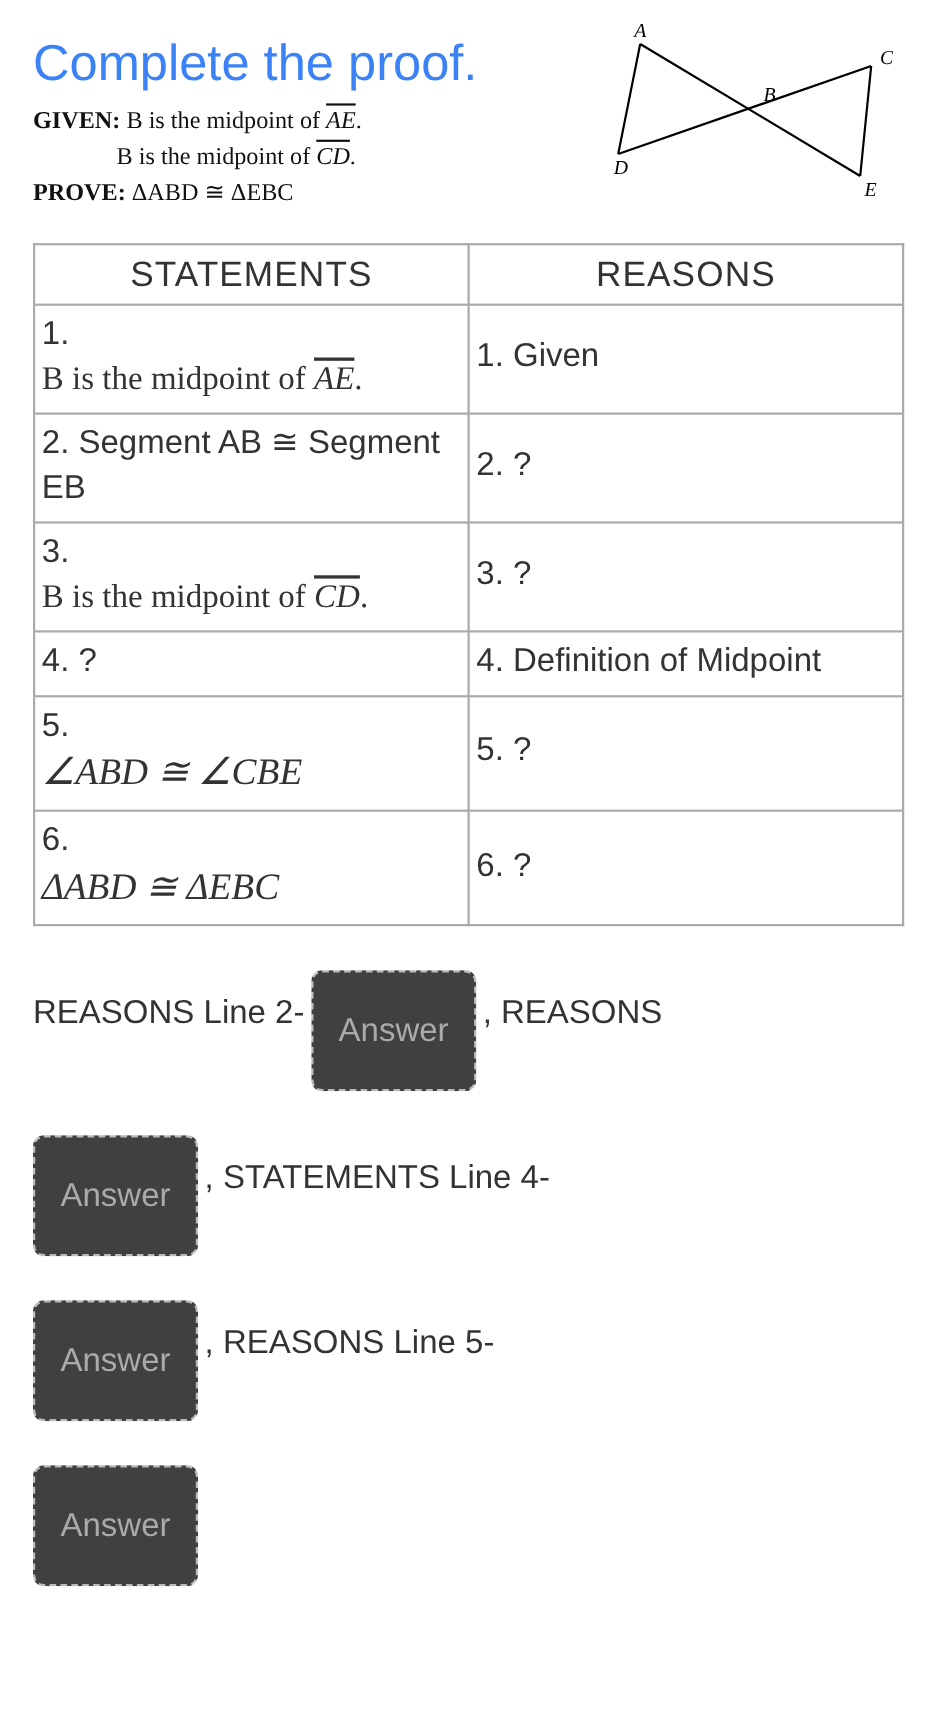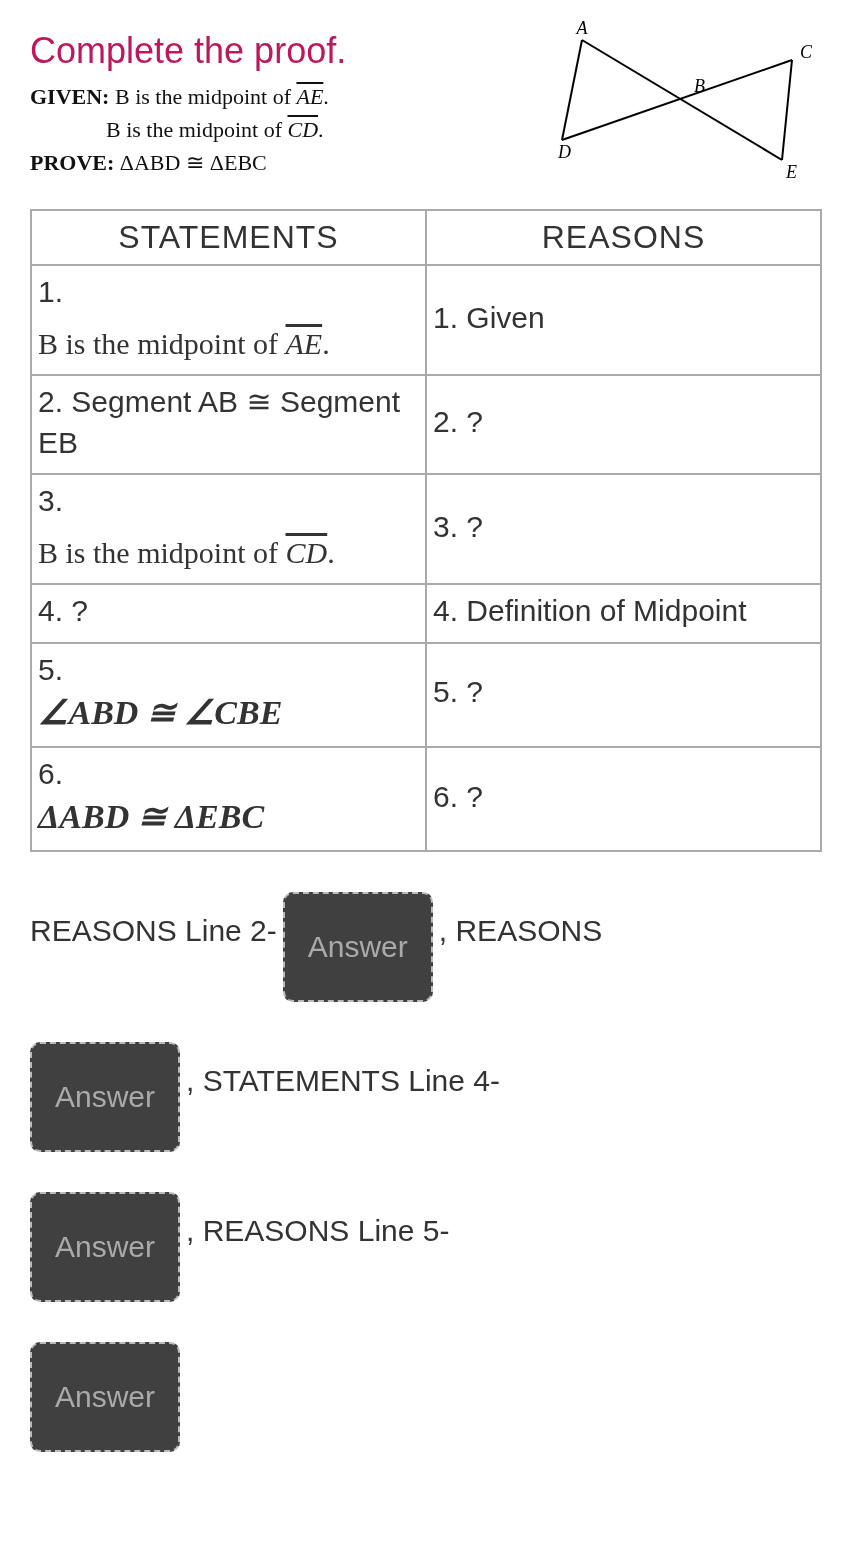--- a/index.html
+++ b/index.html
@@ -5,22 +5,22 @@
   * { box-sizing: border-box; margin: 0; padding: 0; }
   body {
     font-family: Arial, Helvetica, sans-serif;
     background: #fff;
     color: #222;
     width: 852px;
     padding: 0;
   }
   .wrap { padding: 30px 30px 40px 30px; }
   .title {
-    font-size: 36px;
-    color: #be185d;
+    font-size: 46px;
+    color: #3b82f6;
     margin-bottom: 8px;
   }
   .given-prove {
     font-family: "Times New Roman", Times, serif;
     font-size: 22px;
     line-height: 1.5;
     color: #111;
   }
   .given-prove .label { font-weight: bold; }
   .given-prove .indent { padding-left: 76px; display: block; }
@@ -49,23 +49,23 @@
     letter-spacing: 1px;
     text-align: center;
   }
   table.proof td {
     border: 2px solid #aaa;
     padding: 6px 6px 10px 6px;
     vertical-align: middle;
     line-height: 1.35;
   }
   table.proof td.statements { width: 50%; }
-  .serif { font-family: "Times New Roman", Times, serif; margin-top: 11px; }
+  .serif { font-family: "Times New Roman", Times, serif; }
   .bold { font-weight: normal; }
-  .mathit { font-style: italic; font-family: "Times New Roman", Times, serif; font-weight: bold; }
+  .mathit { font-style: italic; font-family: "Times New Roman", Times, serif; }
   .answers {
     margin-top: 40px;
     font-size: 30px;
     color: #333;
     line-height: 2.6;
   }
   .answers .row { margin-bottom: 40px; display: flex; align-items: flex-start; flex-wrap: wrap; gap: 6px;}
   .answer-box {
     display: inline-flex;
     align-items: center;

